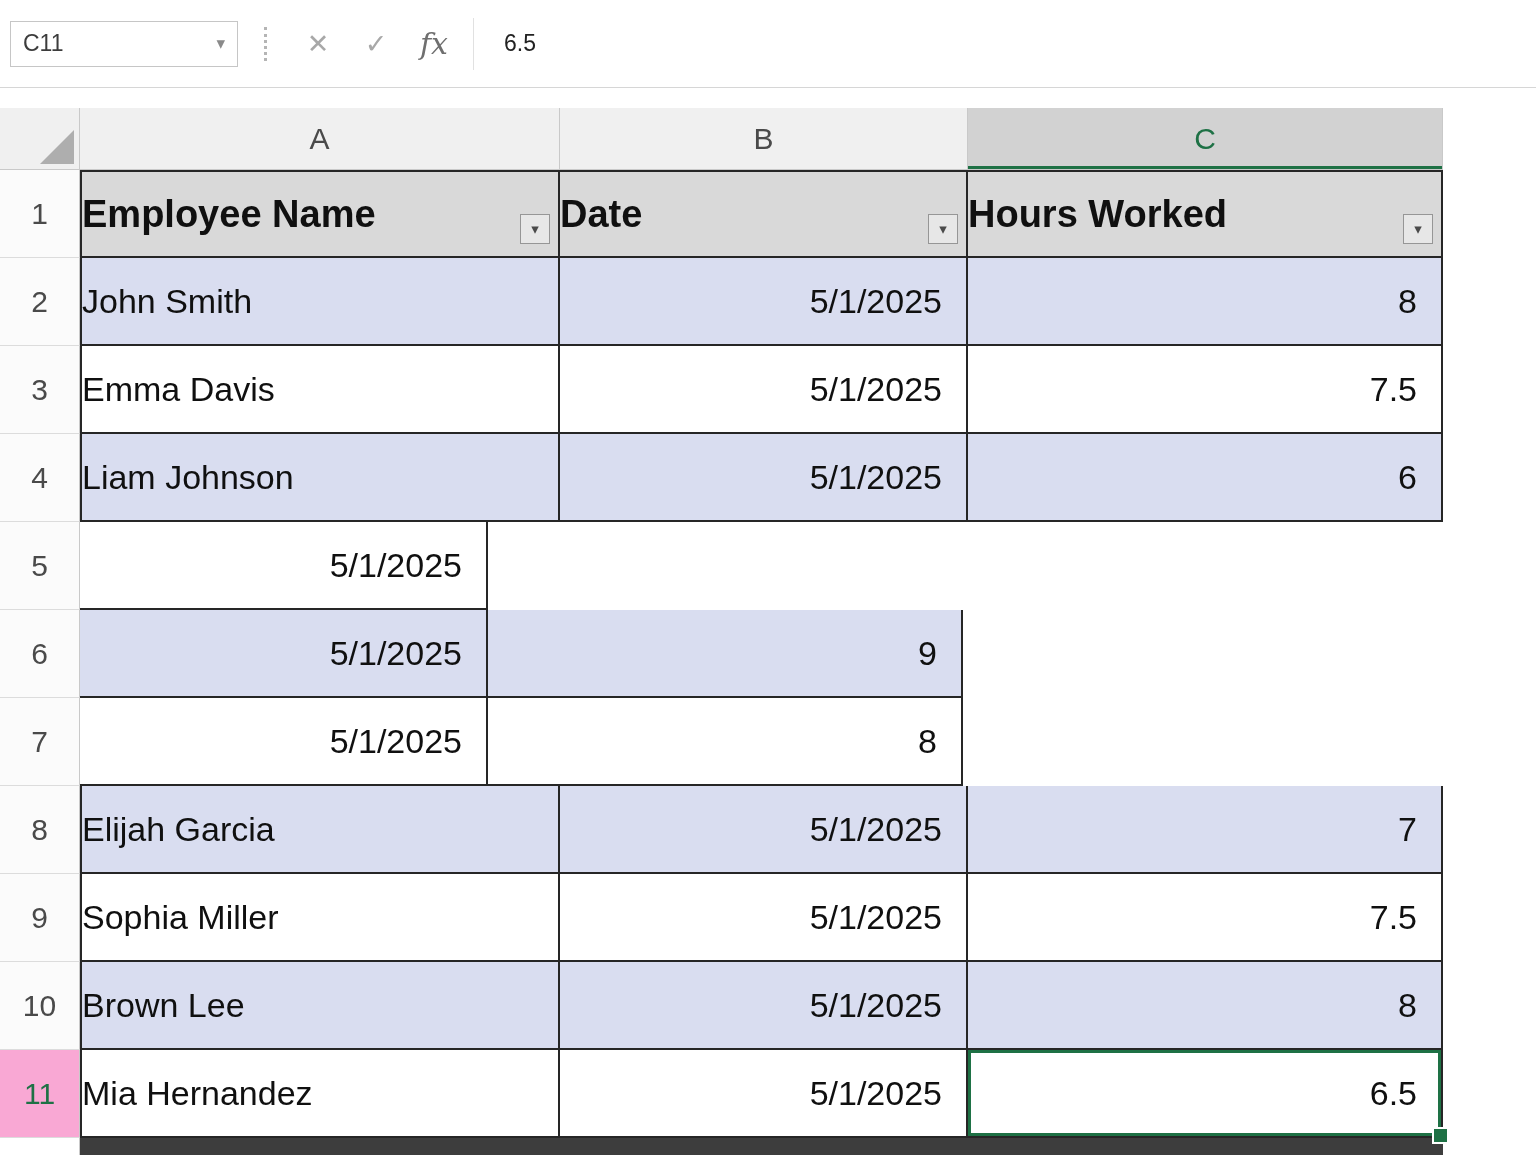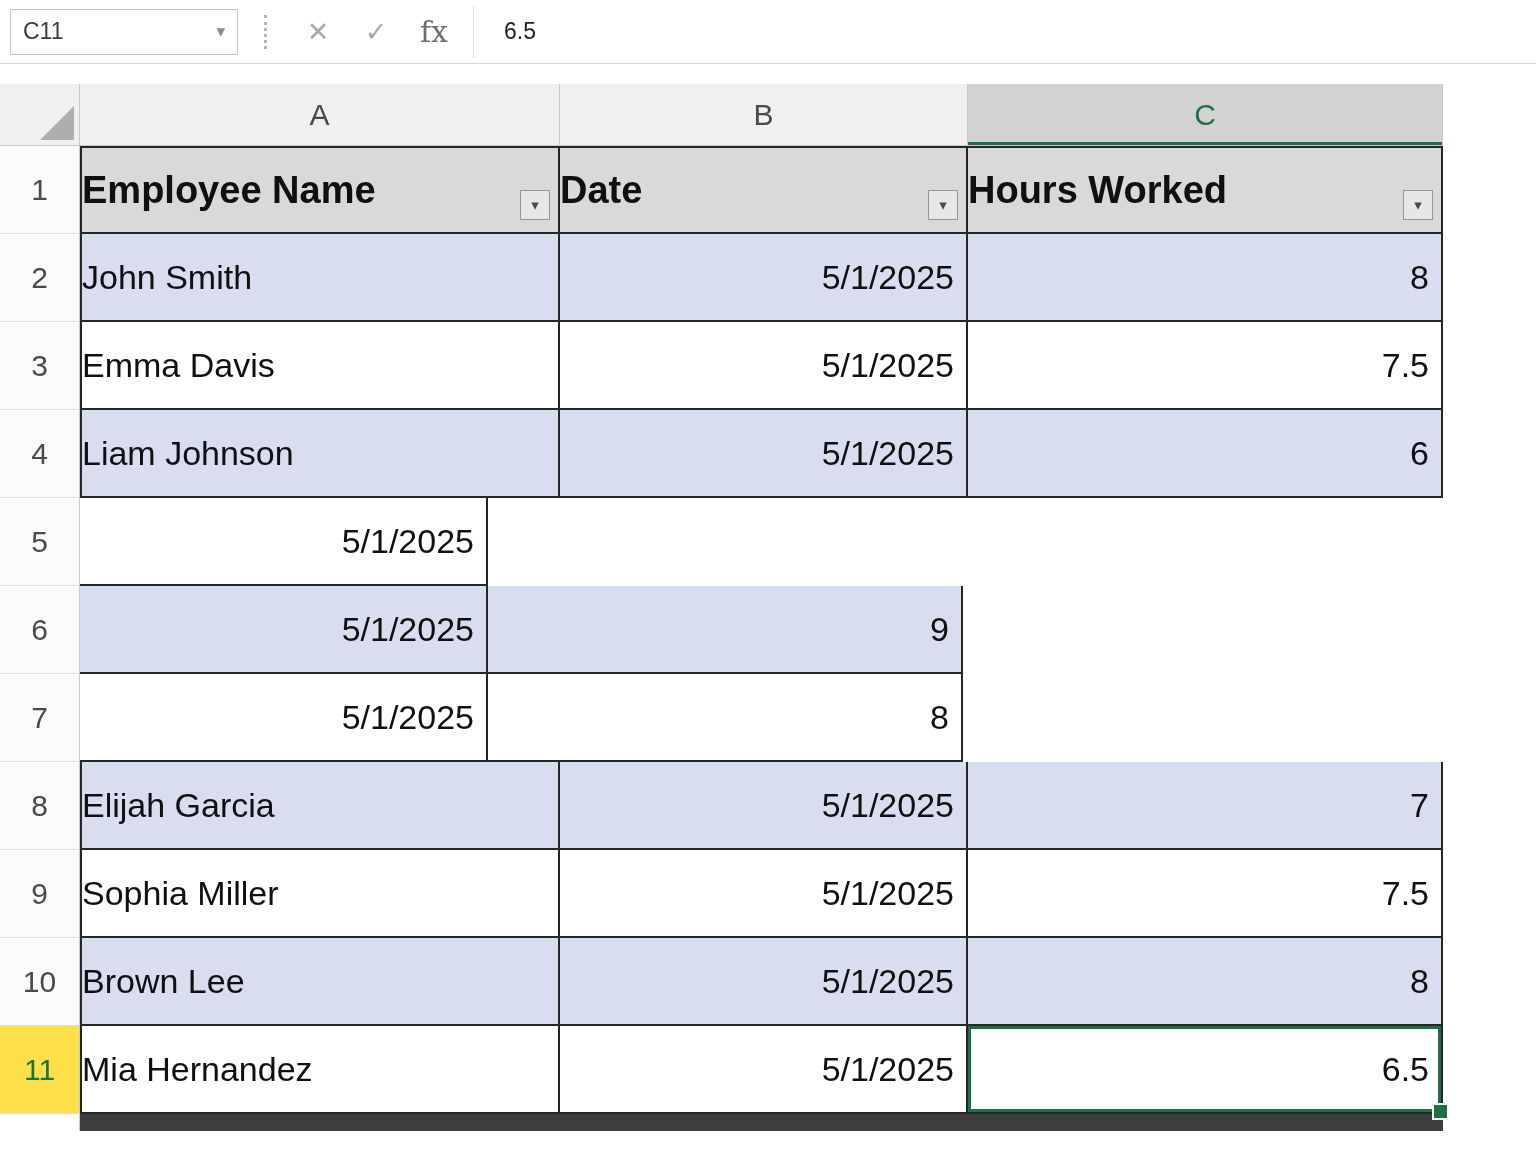--- a/index.html
+++ b/index.html
@@ -5,37 +5,37 @@
   * { box-sizing: border-box; }
   html, body { margin: 0; padding: 0; }
   body {
     width: 1536px; height: 1155px; overflow: hidden;
     background: #ffffff;
     font-family: "Liberation Sans", sans-serif;
   }
 
   
   .topbar {
-    height: 64px; display: flex; align-items: center;
+    height: 88px; display: flex; align-items: center;
     background: #fff; border-bottom: 1px solid #d6d6d6;
     padding-left: 10px;
   }
   .namebox {
     width: 228px; height: 46px; border: 1px solid #c6c6c6; background: #fff;
     display: flex; align-items: center; justify-content: space-between;
     padding: 0 12px; font-size: 23px; color: #3c3c3c; cursor: text;
   }
   .namebox .dd { color: #8a8a8a; font-size: 17px; }
   .dots { border-left: 3px dotted #b5b5b5; height: 34px; width: 0; margin: 0 22px 0 26px; }
   .fbtn {
     width: 58px; height: 56px; display: flex; align-items: center; justify-content: center;
     font-size: 27px; color: #a8a8a8; background: none; border: none; padding: 0;
   }
   .fbtn.fx {
-    font-family: "DejaVu Serif", serif; 
+    font-family: "DejaVu Serif", serif; font-style: italic;
     color: #6f6f6f; font-size: 30px;
   }
   .vdiv { border-left: 1px solid #e1e1e1; height: 52px; margin: 0 10px; }
   .fvalue { font-size: 23px; color: #222; padding-left: 20px; flex: 1; }
 
   
   .colheads { height: 62px; display: flex; margin-top: 20px; }
   .corner {
     width: 80px; position: relative; background: #f0f0f0;
     border-right: 1px solid #c9c9c9; border-bottom: 1px solid #c9c9c9;
@@ -57,21 +57,21 @@
   .w-a { width: 480px; } .w-b { width: 408px; } .w-c { width: 475px; }
 
   
   .hrow, .drow { display: flex; height: 88px; }
   .rowhead {
     width: 80px; display: flex; align-items: center; justify-content: center;
     font-size: 30px; color: #4a4a4a; background: #fbfbfb;
     border-right: 1px solid #c9c9c9; border-bottom: 1px solid #dcdcdc;
     cursor: pointer;
   }
-  .rowhead.active { color: #1e7145; background: #fde047; }
+  .rowhead.active { color: #1e7145; background: #f9a8d4; }
 
   .hcell {
     position: relative; display: flex; align-items: center; 
     font-weight: bold; font-size: 38px; color: #101010; background: #d9d9d9;
     border-top: 2px solid #262626; border-right: 2px solid #262626; border-bottom: 2px solid #262626;
   }
   .hcell.first, .cell.first { border-left: 2px solid #262626; }
   .filter-btn {
     position: absolute; right: 8px; bottom: 12px;
     width: 30px; height: 30px; padding: 0;
@@ -79,21 +79,21 @@
     font-size: 15px; display: flex; align-items: center; justify-content: center;
     cursor: pointer;
   }
 
   .cell {
     display: flex; align-items: center;
     font-size: 34px; color: #101010; background: #fff;
     border-right: 2px solid #262626; border-bottom: 2px solid #262626;
   }
   .cell.name { }
-  .cell.num { justify-content: flex-end; padding-right: 12px; }
+  .cell.num { justify-content: flex-end; padding-right: 24px; }
   .rows .drow:nth-child(odd) .cell { background: #d9ddf0; }
 
   .cell.selected { position: relative; box-shadow: inset 0 0 0 3px #1e7145; }
   .cell.selected::after {
     content: ""; position: absolute; right: -8px; bottom: -8px;
     width: 13px; height: 13px; background: #1e7145; border: 2px solid #fff; z-index: 3;
   }
 
   
   .bottom-strip { display: flex; height: 17px; }

